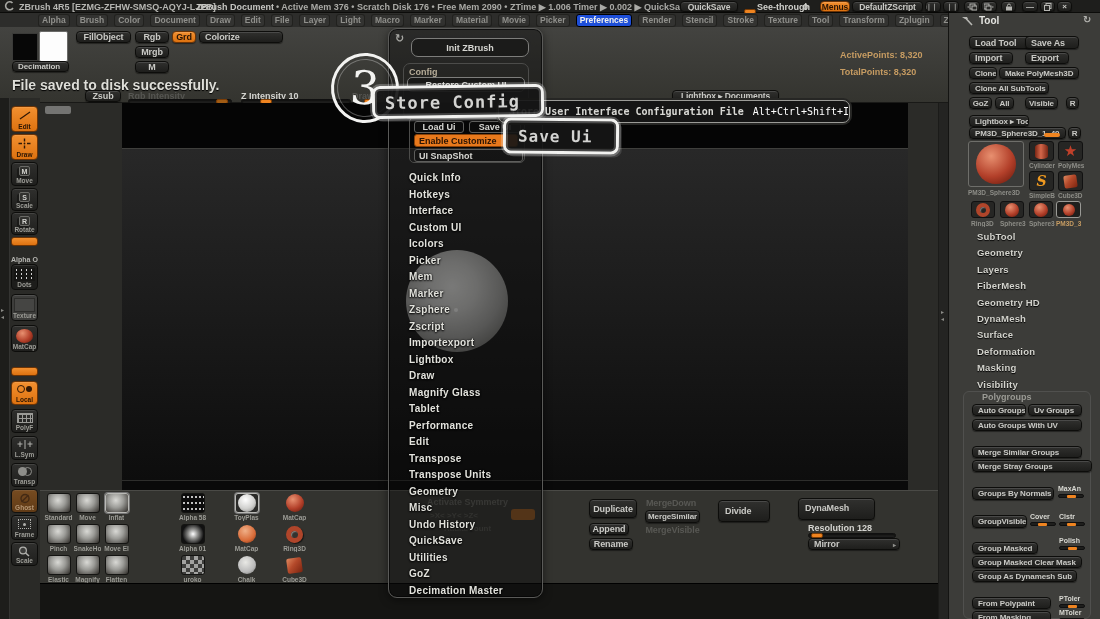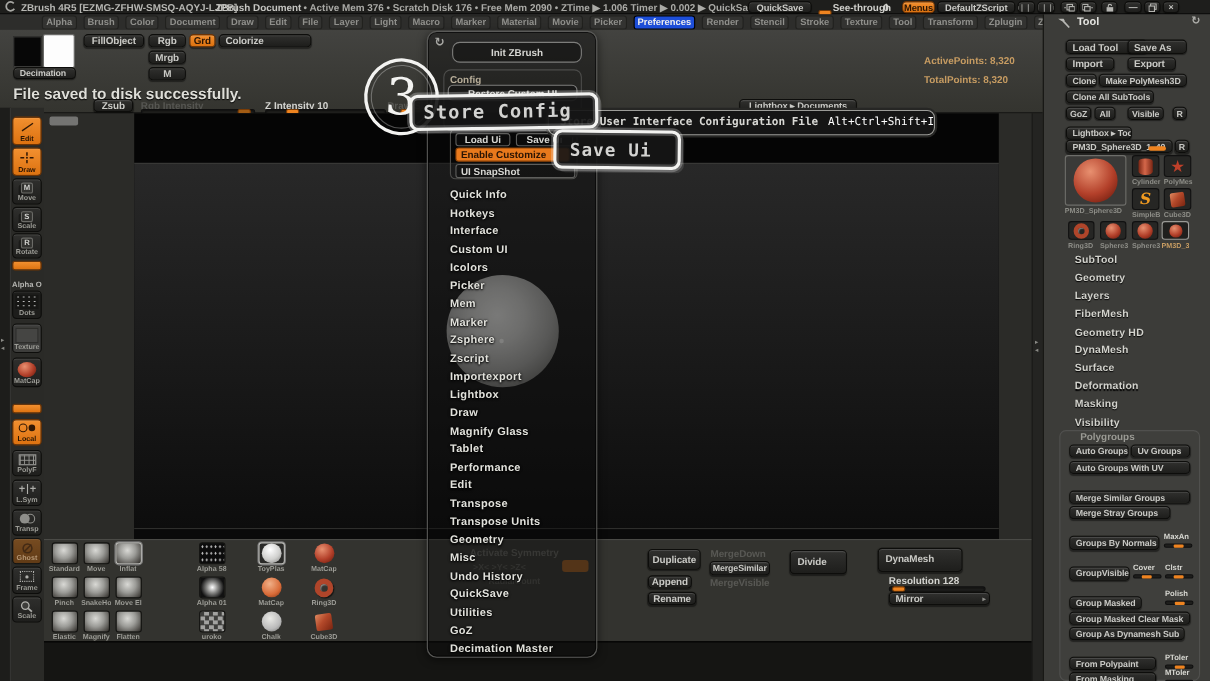--- a/index.html
+++ b/index.html
@@ -606,21 +606,21 @@
         </div>
       <div class="btn left sm" style="left:64px;top:12px;width:54px;height:12px">
           <span>Uv Groups</span>
         </div>
       <div class="btn left sm" style="left:8px;top:27px;width:110px;height:12px">
           <span>Auto Groups With UV</span>
         </div>
       <div class="btn left sm" style="left:8px;top:54px;width:110px;height:12px">
           <span>Merge Similar Groups</span>
         </div>
-      <div class="btn left sm" style="left:8px;top:68px;width:92px;height:12px">
+      <div class="btn left sm" style="left:8px;top:68px;width:120px;height:12px">
           <span>Merge Stray Groups</span>
         </div>
       <div class="btn left sm" style="left:8px;top:95px;width:82px;height:13px">
           <span>Groups By Normals</span>
         </div>
       <div class="mini-sl" style="left:94px;top:93px">
           <span class="ml">MaxAn</span>
           <div class="mt">
             <div class="mh" style="left:8px"></div>
           </div>

